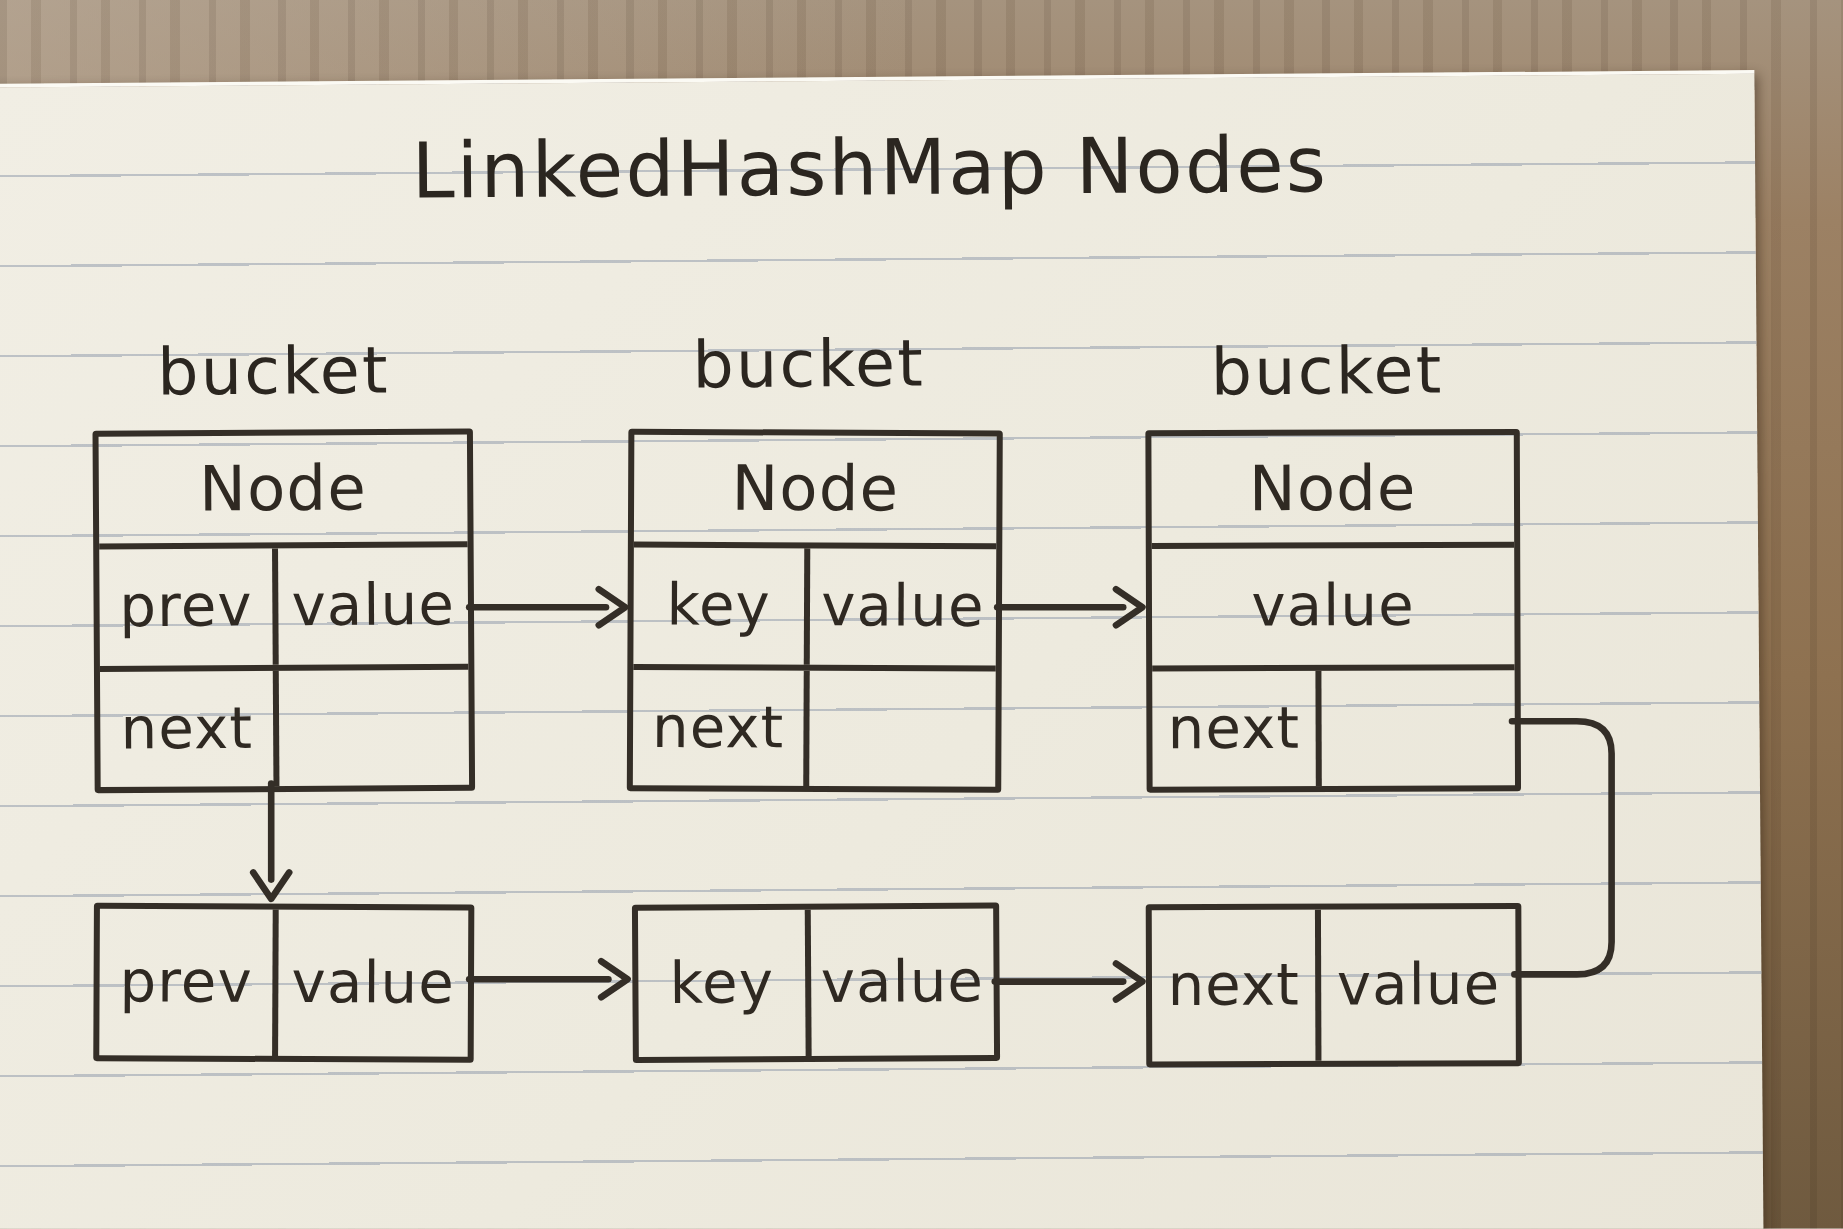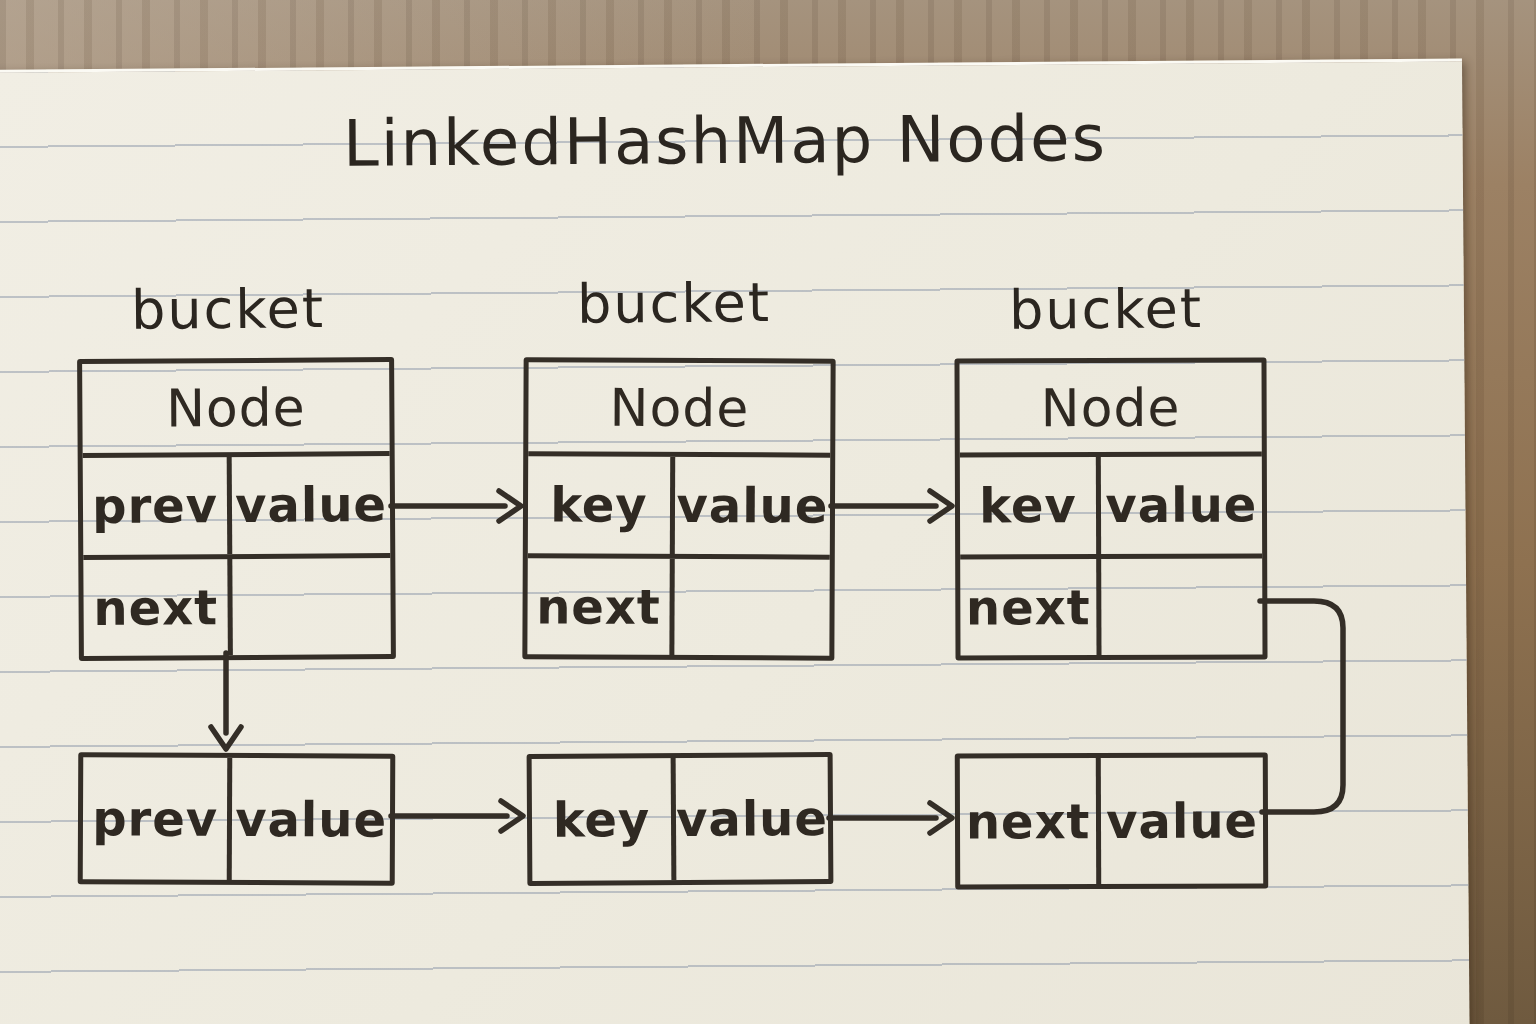--- a/index.html
+++ b/index.html
@@ -50,21 +50,21 @@
     border:5px solid #342e27;border-radius:3px;
   }
   .t-header{
     flex:0 0 89px;display:flex;align-items:center;justify-content:center;
     border-bottom:5px solid #342e27;font-size:52px;letter-spacing:1px;
   }
   .t-row{flex:1 1 auto;display:flex;}
   .t-row + .t-row{border-top:5px solid #342e27;}
   .t-cell{
     display:flex;align-items:center;justify-content:center;
-    font-size:48px;letter-spacing:1px;font-weight:bold;
+    font-size:48px;letter-spacing:1px;
   }
   .t-cell.c1{flex:0 0 47%;border-right:5px solid #342e27;}
   .t-cell.c2{flex:1 1 auto;text-align:center;}
   
   .pbox{
     position:absolute;display:flex;
     border:5px solid #342e27;border-radius:3px;
   }
   .pbox .t-cell{font-size:48px;}
   
@@ -111,21 +111,20 @@
     </div>
     <div class="t-row">
       <div class="t-cell c1">next</div>
       <div class="t-cell c2"></div>
     </div>
   </div>
 
   <div class="ntable tilt-c" style="left:955px;top:358px;width:302px;height:292px;">
     <div class="t-header">Node</div>
     <div class="t-row">
-      <div class="t-cell c1" style="flex-basis:45%;">kev</div>
       <div class="t-cell c2">value</div>
     </div>
     <div class="t-row">
       <div class="t-cell c1" style="flex-basis:45%;">next</div>
       <div class="t-cell c2"></div>
     </div>
   </div>
 
   <div class="pbox tilt-b" style="left:78px;top:753px;width:307px;height:122px;">
     <div class="t-cell c1">prev</div>

